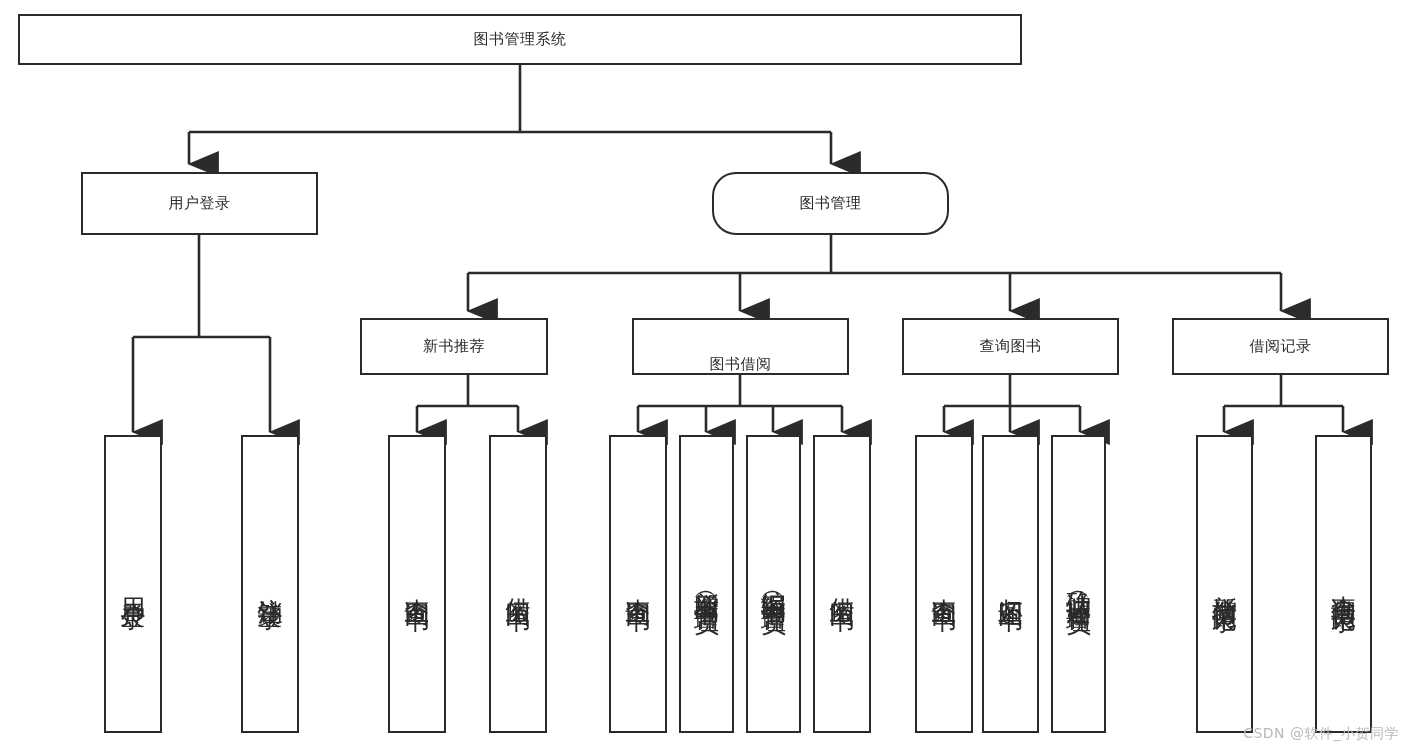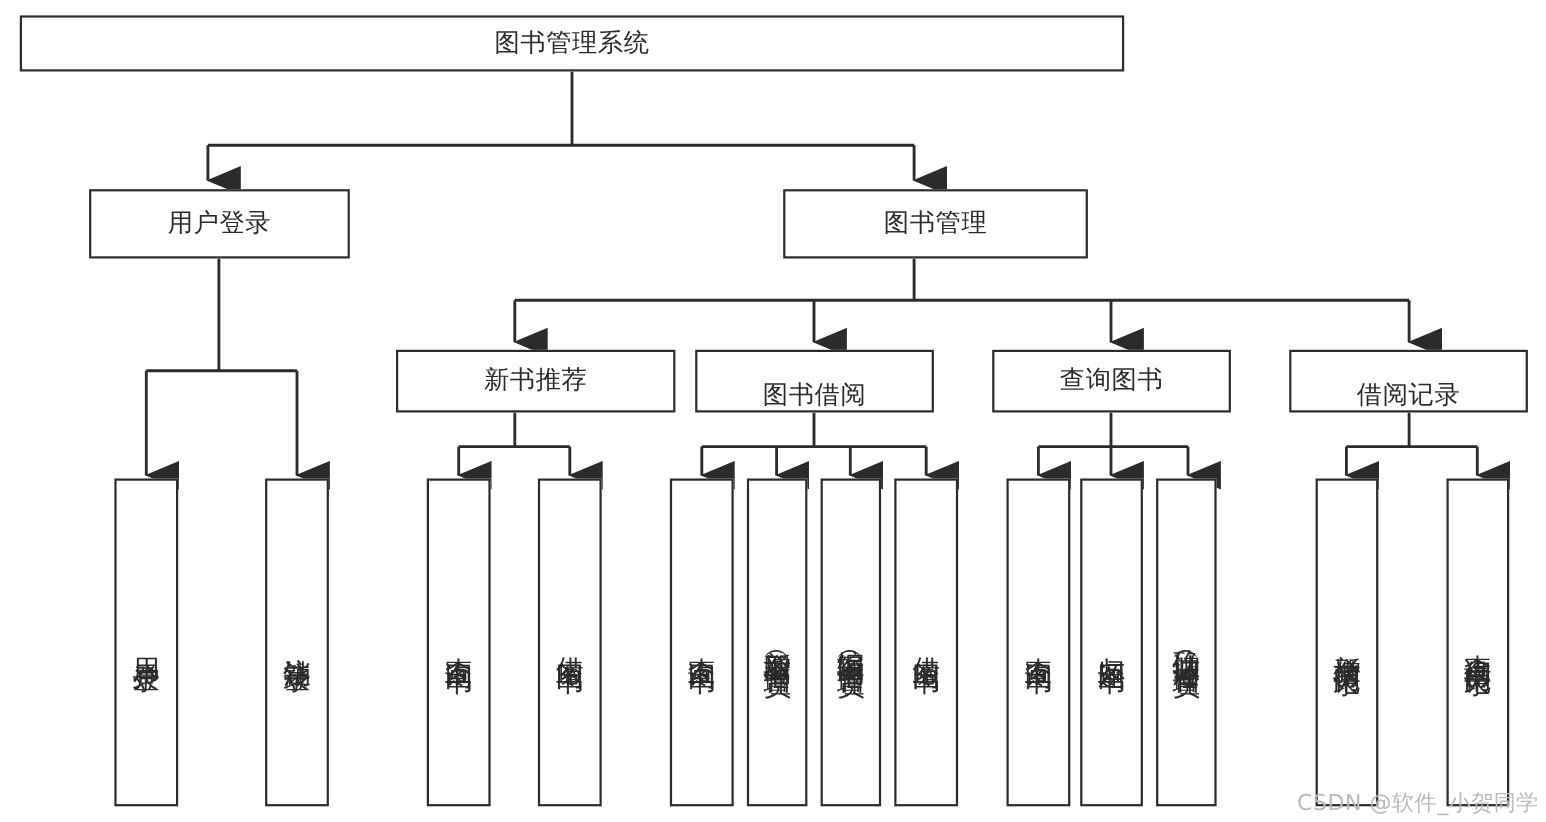--- a/index.html
+++ b/index.html
@@ -36,21 +36,21 @@
     color: #262626;
   }
   .node .label {
     display: block;
     text-align: center;
     line-height: 1.12;
     color: #2a2a2a;
   }
   
   .node.horiz .label {
-    font-size: 23px;
+    font-size: 15px;
     letter-spacing: 0.5px;
     white-space: nowrap;
   }
   
   .node.vert {
     align-items: center;
     justify-content: center;
   }
   .node.vert .label {
     writing-mode: vertical-rl;
@@ -58,21 +58,21 @@
     font-size: 25px;
     line-height: 1.16;
     letter-spacing: 3px;
     white-space: nowrap;
     max-height: 272px;
   }
   #watermark {
     position: absolute;
     right: 6px;
     bottom: 4px;
-    font-size: 20px;
+    font-size: 14px;
     color: #b9b9b9;
     letter-spacing: 0.5px;
     white-space: nowrap;
     font-family: "DejaVu Sans", "Liberation Sans", sans-serif;
   }
 </style>
 </head>
 <body>
 
 <div id="canvas">
@@ -130,37 +130,37 @@
   </svg>
 
   <div class="node horiz" style="left:18px; top:14px; width:1004px; height:51px;">
     <span class="label">图书管理系统</span>
   </div>
 
   <div class="node horiz" style="left:81px; top:172px; width:237px; height:63px;">
     <span class="label">用户登录</span>
   </div>
 
-  <div class="node horiz" style="left:712px; top:172px; width:277px; height:63px;">
+  <div class="node horiz" style="left:712px; top:172px; width:237px; height:63px;border-radius:24px;">
     <span class="label">图书管理</span>
   </div>
 
-  <div class="node horiz" style="left:360px; top:318px; width:254px; height:57px;justify-content:center;">
+  <div class="node horiz" style="left:360px; top:318px; width:188px; height:57px;justify-content:center;">
     <span class="label">新书推荐</span>
   </div>
 
   <div class="node horiz" style="left:632px; top:318px; width:217px; height:57px;align-items:flex-end;">
     <span class="label">图书借阅</span>
   </div>
 
   <div class="node horiz" style="left:902px; top:318px; width:217px; height:57px;">
     <span class="label">查询图书</span>
   </div>
 
-  <div class="node horiz" style="left:1172px; top:318px; width:217px; height:57px;align-items:flex-end;">
+  <div class="node horiz" style="left:1172px; top:318px; width:217px; height:57px;">
     <span class="label">借阅记录</span>
   </div>
 
   <div class="node vert" style="left:104px; top:435px; width:58px; height:298px;">
     <span class="label">用户登录</span>
   </div>
 
   <div class="node vert" style="left:241px; top:435px; width:58px; height:298px;">
     <span class="label">注销登录</span>
   </div>

